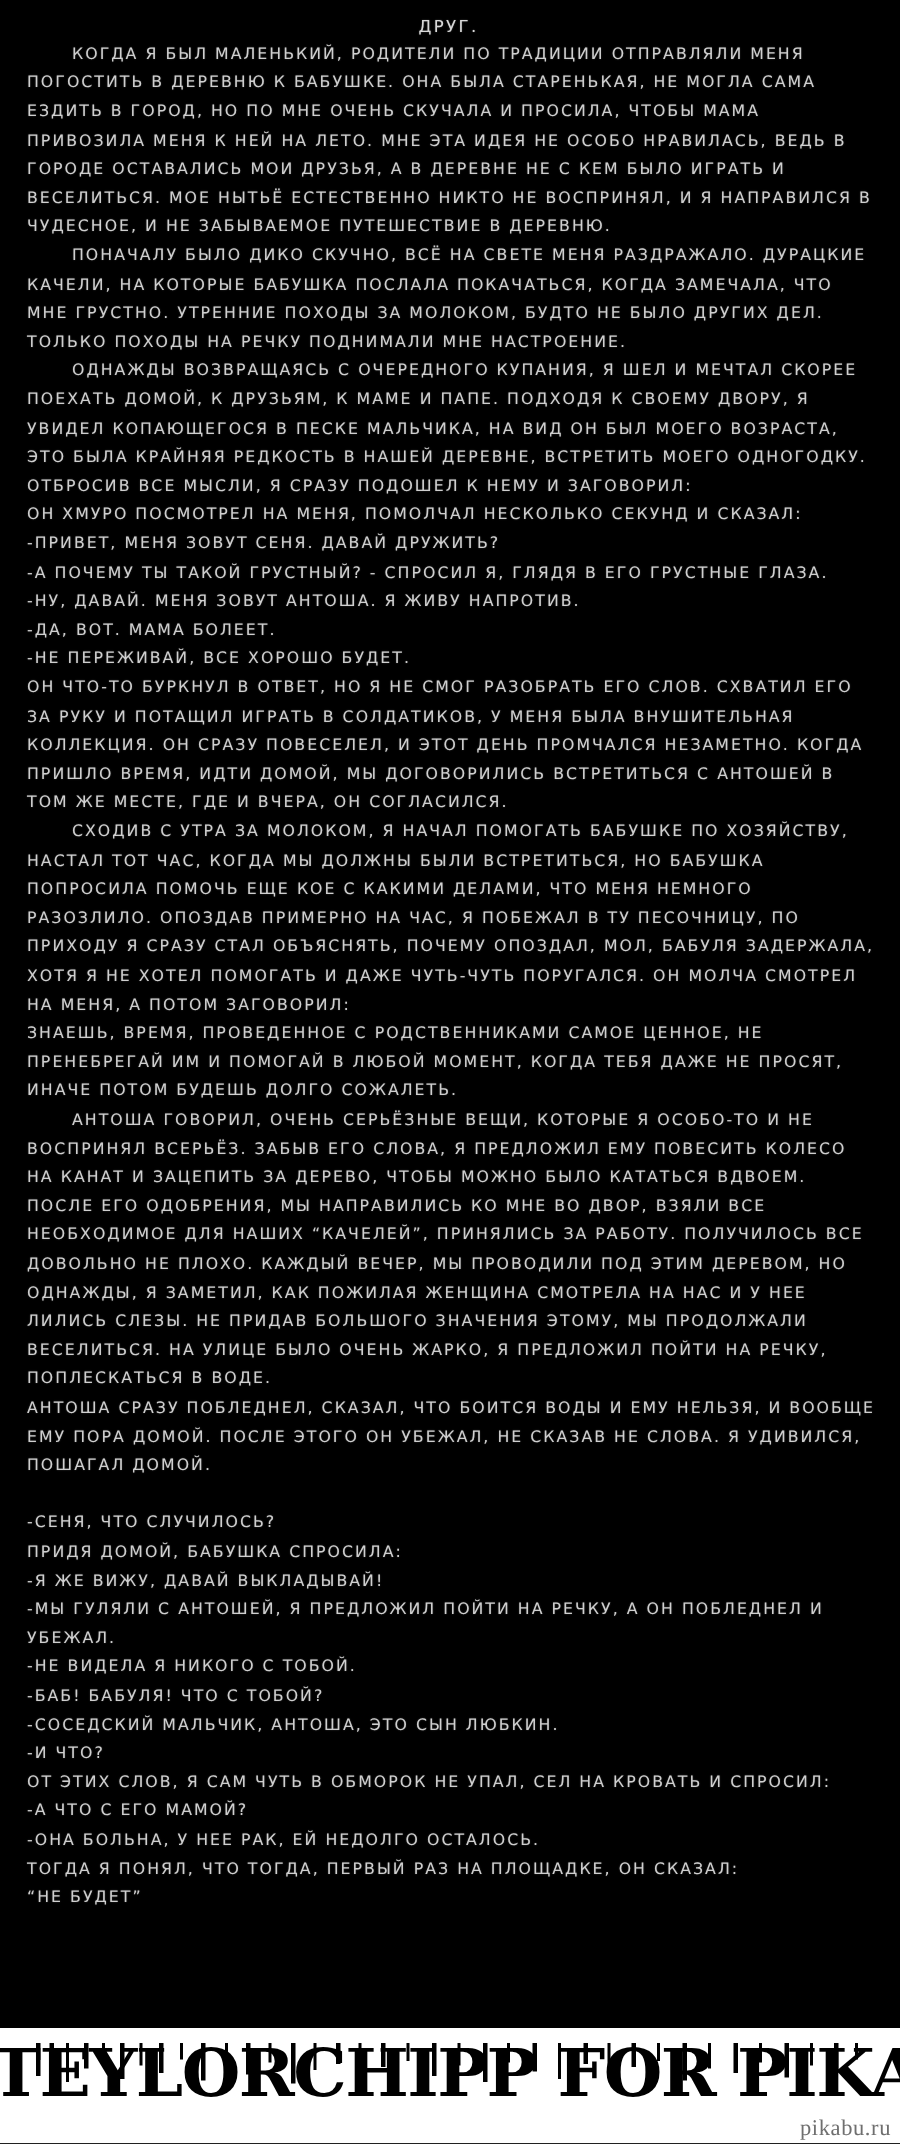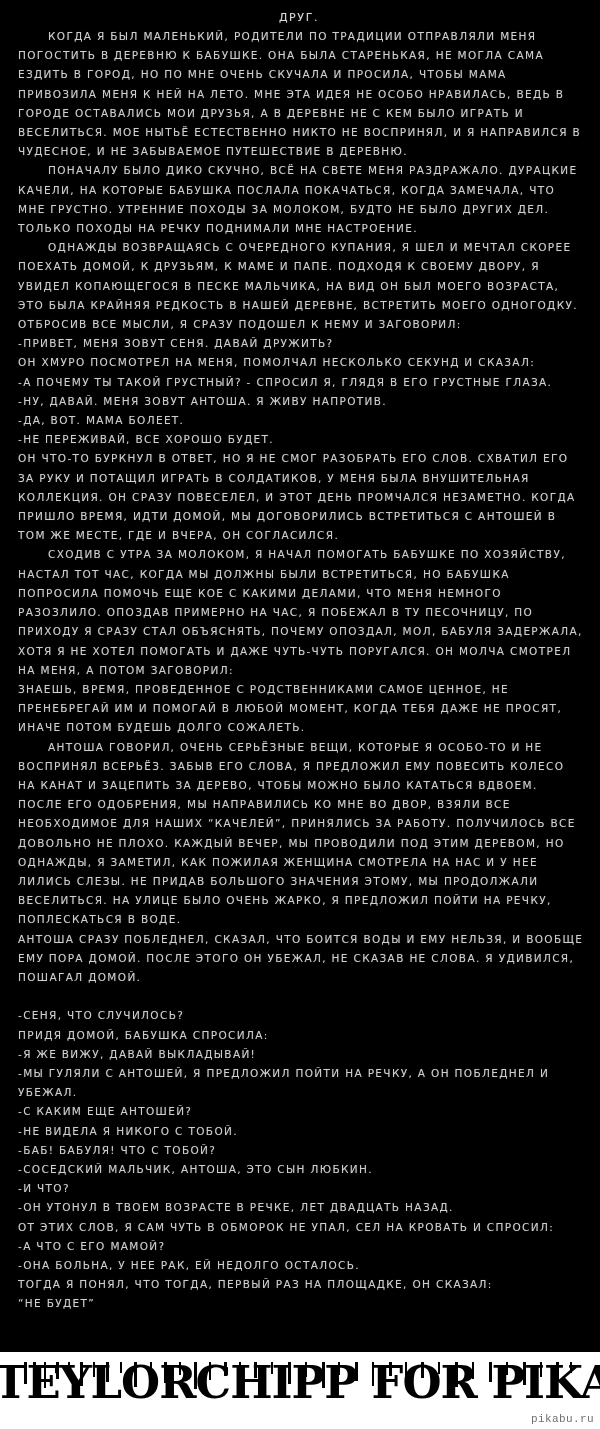--- a/index.html
+++ b/index.html
@@ -108,60 +108,58 @@
     width: 600px;
     height: 64px;
     pointer-events: none;
   }
 
   .watermark {
     position: absolute;
     right: 6px;
     bottom: 4px;
     color: #6f6f6f;
-    font-family: Liberation Mono, monospace;
-    font-size: 11px;
+    font-family: Liberation Serif, serif;
+    font-size: 15px;
     letter-spacing: 0.4px;
     line-height: 12px;
     white-space: nowrap;
   }
 </style>
 </head>
 <body>
 
 <div id="page">
 
   <div class="story-area">
     <div class="story-title">ДРУГ.</div>
     <div class="story-body" id="story-body">
         <div class="para indent">Когда я был маленький, родители по традиции отправляли меня погостить в деревню к бабушке. Она была старенькая, не могла сама ездить в город, но по мне очень скучала и просила, чтобы мама привозила меня к ней на лето. Мне эта идея не особо нравилась, ведь в городе оставались мои друзья, а в деревне не с кем было играть и веселиться. Мое нытьё естественно никто не воспринял, и я направился в чудесное, и не забываемое путешествие в деревню.</div>
         <div class="para indent">Поначалу было дико скучно, всё на свете меня раздражало. Дурацкие качели, на которые бабушка послала покачаться, когда замечала, что мне грустно. Утренние походы за молоком, будто не было других дел. Только походы на речку поднимали мне настроение.</div>
         <div class="para indent">Однажды возвращаясь с очередного купания, я шел и мечтал скорее поехать домой, к друзьям, к маме и папе. Подходя к своему двору, я увидел копающегося в песке мальчика, на вид он был моего возраста, это была крайняя редкость в нашей деревне, встретить  моего одногодку. Отбросив все мысли, я сразу подошел к нему и заговорил:</div>
+        <div class="para">Он хмуро посмотрел на меня, помолчал несколько секунд и сказал:</div>
         <div class="para">-Привет, меня зовут Сеня. Давай дружить?</div>
-        <div class="para">Он хмуро посмотрел на меня, помолчал несколько секунд и сказал:</div>
         <div class="para">-А почему ты такой грустный? - спросил я, глядя в его грустные глаза.</div>
         <div class="para">-Ну, давай. Меня зовут Антоша. Я живу напротив.</div>
         <div class="para">-Да, вот. Мама болеет.</div>
         <div class="para">-Не переживай, все хорошо будет.</div>
         <div class="para">Он что-то буркнул в ответ, но я не смог разобрать его слов. Схватил его за руку и потащил играть в солдатиков, у меня была внушительная коллекция. Он сразу повеселел, и этот день промчался незаметно. Когда пришло время, идти домой, мы договорились встретиться с Антошей в том же месте, где и вчера, он согласился.</div>
         <div class="para indent">Сходив с утра за молоком, я начал помогать бабушке по хозяйству, настал тот час, когда мы должны были встретиться, но бабушка попросила помочь еще кое с какими делами, что меня немного разозлило. Опоздав примерно на час,  я побежал в ту песочницу, по приходу я сразу стал объяснять, почему опоздал, мол, бабуля задержала, хотя я не хотел помогать и даже чуть-чуть поругался. Он молча смотрел на меня, а потом заговорил:</div>
         <div class="para"> Знаешь, время, проведенное с родственниками самое ценное, не пренебрегай им и помогай в любой момент, когда тебя даже не просят, иначе потом будешь долго сожалеть.</div>
         <div class="para indent">Антоша говорил, очень серьёзные вещи, которые я особо-то и не воспринял всерьёз. Забыв его слова, я предложил ему повесить колесо на канат и зацепить за дерево, чтобы можно было кататься вдвоем. После его одобрения, мы направились ко мне во двор, взяли все необходимое для наших   “качелей”, принялись за работу. Получилось все довольно не плохо.  Каждый вечер, мы проводили под этим деревом, но однажды, я заметил, как пожилая женщина смотрела на нас и у нее лились слезы. Не придав большого значения этому,  мы продолжали веселиться. На улице было очень жарко, я предложил пойти на речку, поплескаться в воде.</div>
         <div class="para">Антоша сразу побледнел, сказал, что боится воды и ему нельзя, и вообще ему пора домой. После этого он убежал, не сказав не слова. Я удивился, пошагал домой.</div>
         <div class="para blank"></div>
         <div class="para">-Сеня, что случилось?</div>
         <div class="para">Придя домой, бабушка спросила:</div>
         <div class="para">-Я же вижу, давай выкладывай!</div>
         <div class="para">-Мы гуляли с Антошей, я предложил пойти на речку, а он побледнел и убежал.</div>
-        <div class="para">-С каким еще Антошей?</div>
         <div class="para">-Не видела я никого с тобой.</div>
         <div class="para">-Баб! Бабуля! Что с тобой?</div>
         <div class="para">-Соседский мальчик, Антоша, это сын Любкин.</div>
         <div class="para">-И что?</div>
-        <div class="para">-Он утонул в твоем возрасте в речке, лет двадцать назад.</div>
         <div class="para">От этих слов, я сам чуть в обморок не упал, сел на кровать и спросил:</div>
         <div class="para">-А что с его мамой?</div>
         <div class="para">-Она больна, у нее рак, ей недолго осталось.</div>
         <div class="para">Тогда я понял, что тогда, первый раз на площадке, он сказал:</div>
         <div class="para">“Не будет”</div>
       </div>
   </div>
 
   <div class="banner">
     <div class="banner-title">TEYLORCHIPP FOR PIKABU</div>

